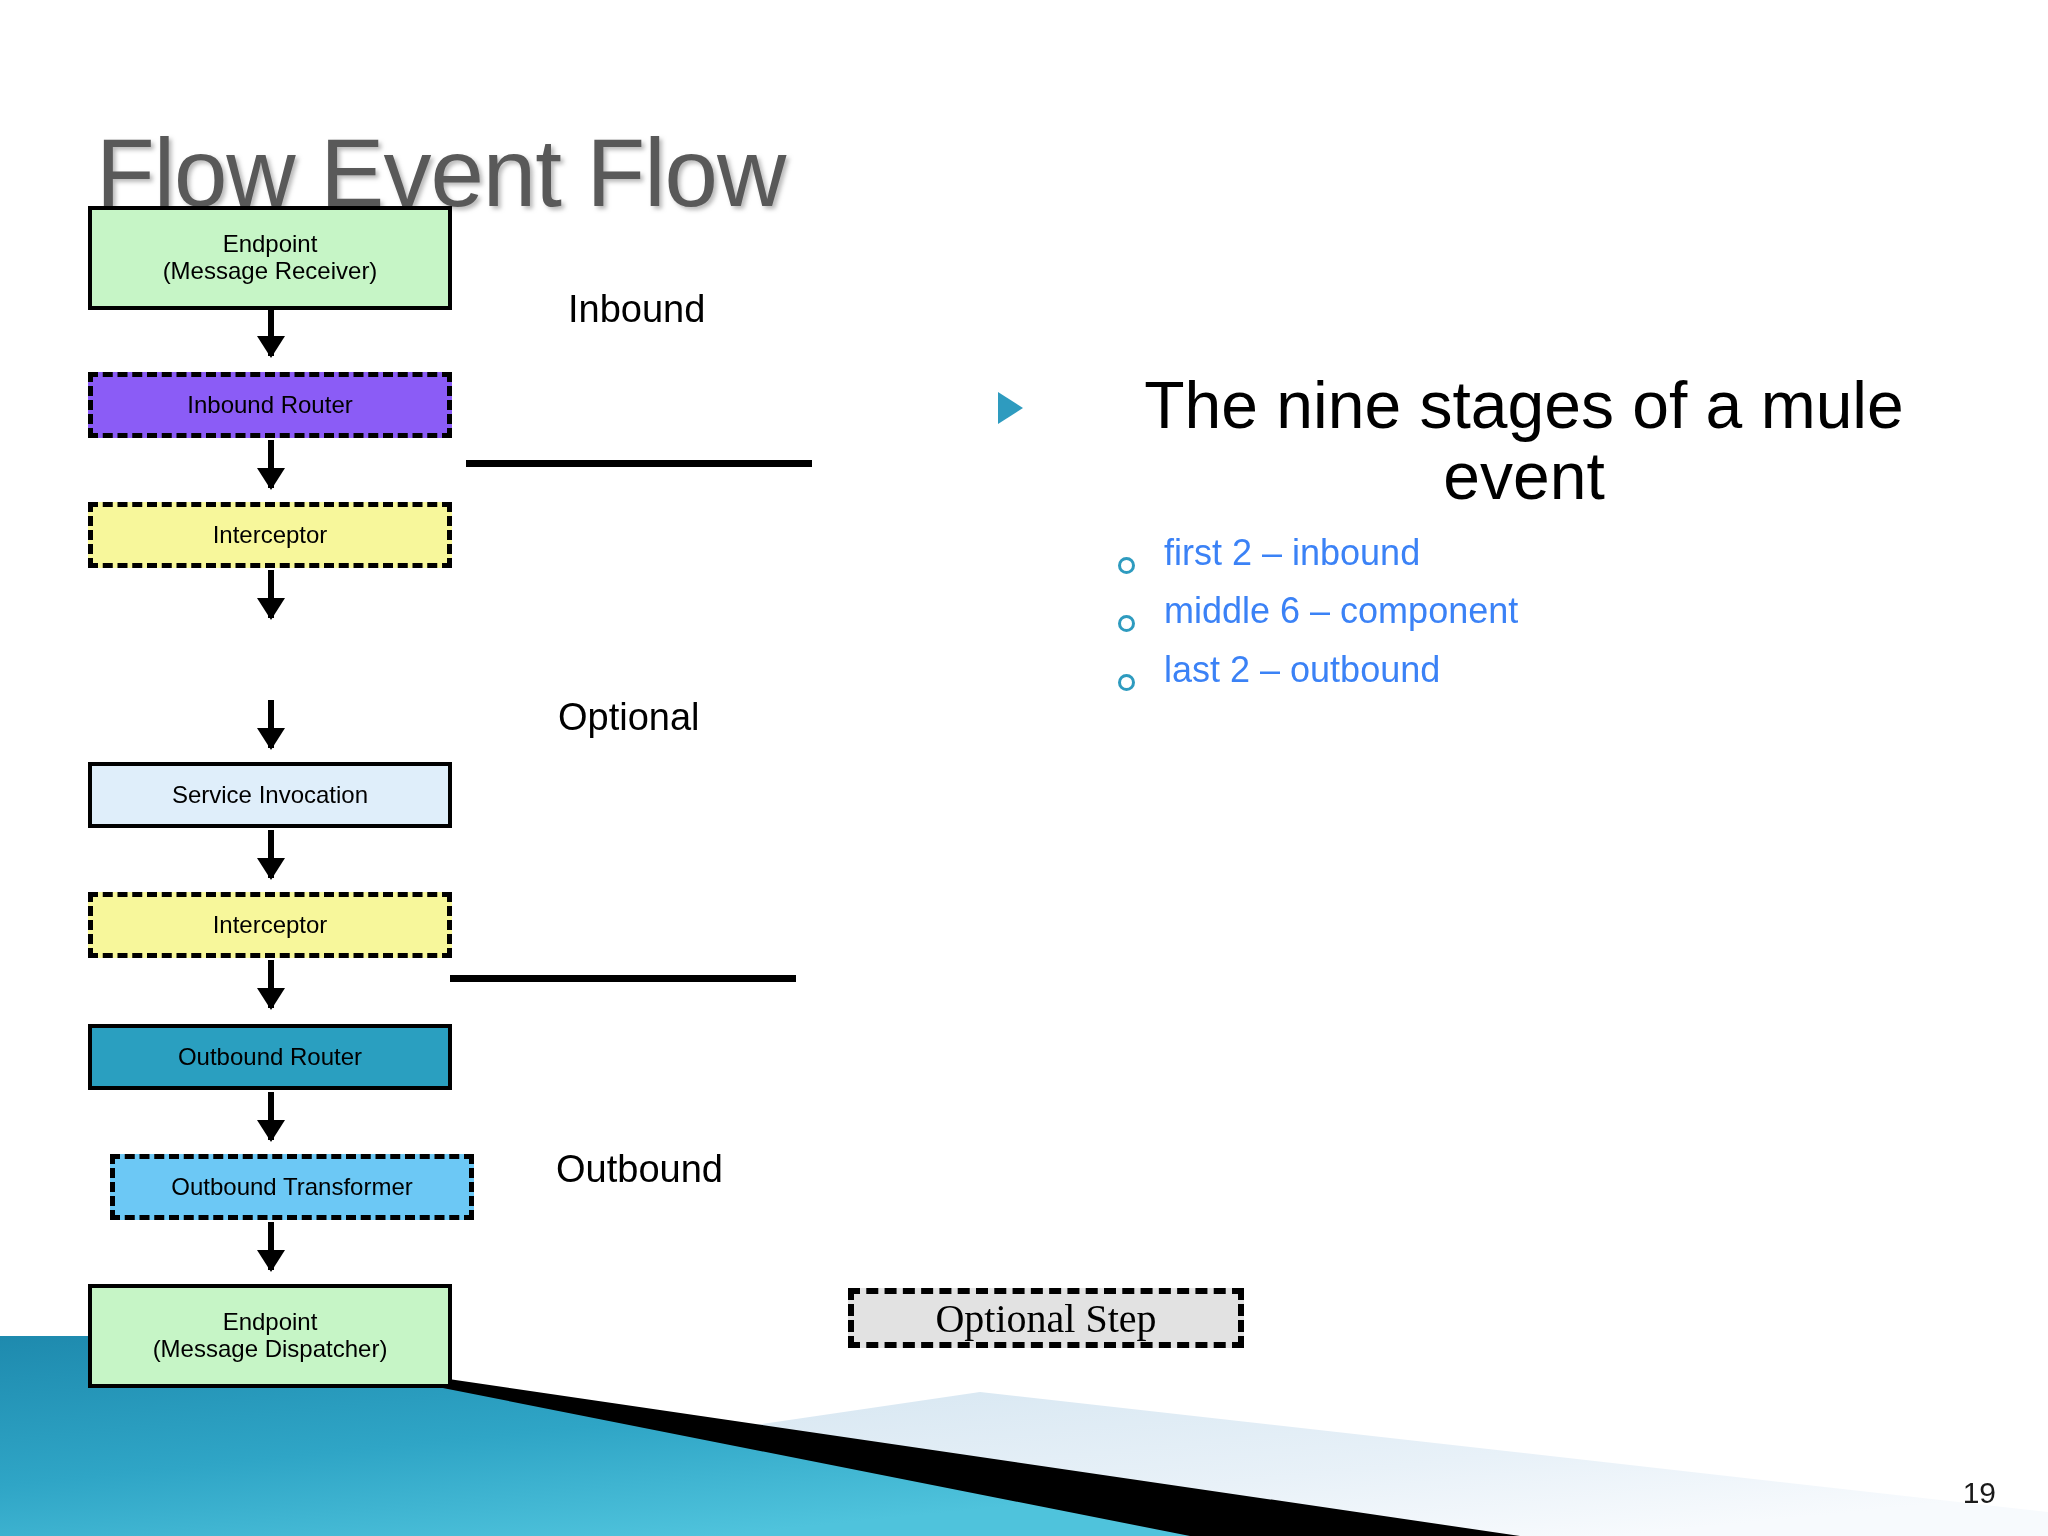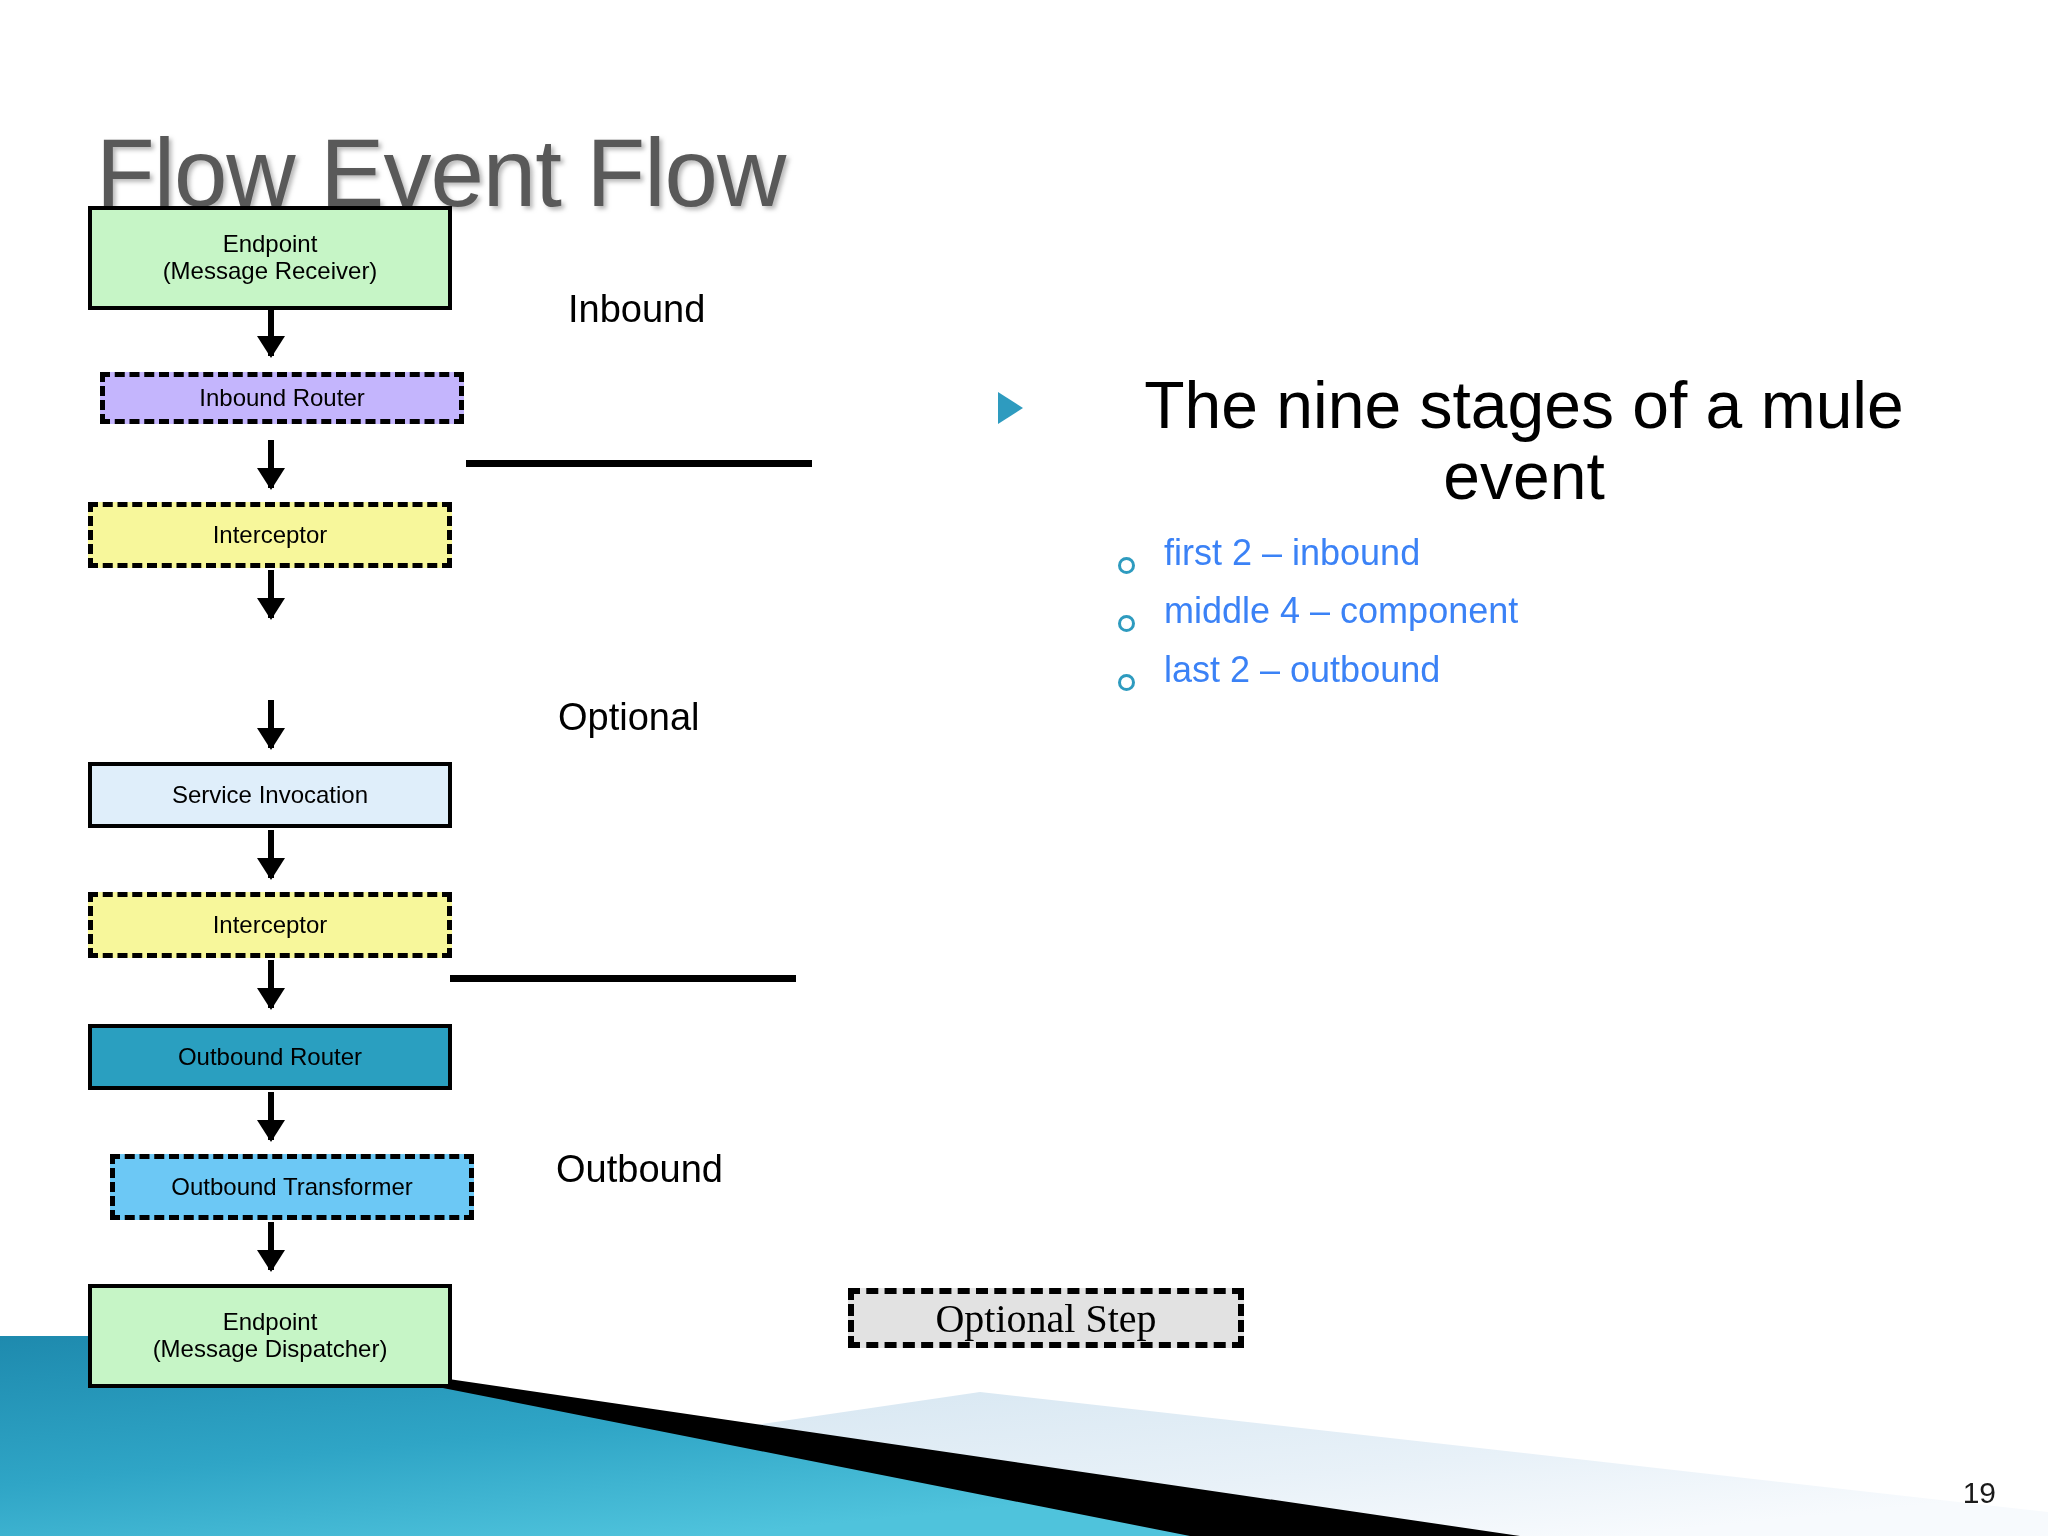--- a/index.html
+++ b/index.html
@@ -155,21 +155,21 @@
     <div class="conn" style="top:1092px;height:48px;"></div>
     <div class="conn" style="top:1222px;height:48px;"></div>
 
     <div class="node solid" style="top:206px;height:104px;background:#C6F5C6;">
       <span class="lbl">
         <span>Endpoint</span><br>
         <span>(Message Receiver)</span>
       </span>
     </div>
 
-    <div class="node dashed" style="top:372px;height:52px;background:#c4b5fd;margin-left:12px;">
+    <div class="node dashed" style="top:372px;height:66px;background:#8b5cf6;">
       <span class="lbl">Inbound Router</span>
     </div>
 
     <div class="node dashed" style="top:502px;height:66px;background:#F7F79B;">
       <span class="lbl">Interceptor</span>
     </div>
 
 
     <div class="node solid" style="top:762px;height:66px;background:#DFEEFA;">
       <span class="lbl">Service Invocation</span>
@@ -208,21 +208,21 @@
       <span class="tri"></span>
       <span>The nine stages of a mule event</span>
     </div>
     <div class="sub">
       <div class="b2">
         <span class="circ"></span>
         <span>first 2 – inbound</span>
       </div>
       <div class="b2">
         <span class="circ"></span>
-        <span>middle 4 – component</span>
+        <span>middle 6 – component</span>
       </div>
       <div class="b2">
         <span class="circ"></span>
         <span>last 2 – outbound</span>
       </div>
     </div>
   </div>
 
   <div id="legend">
     <span>Optional Step</span>

